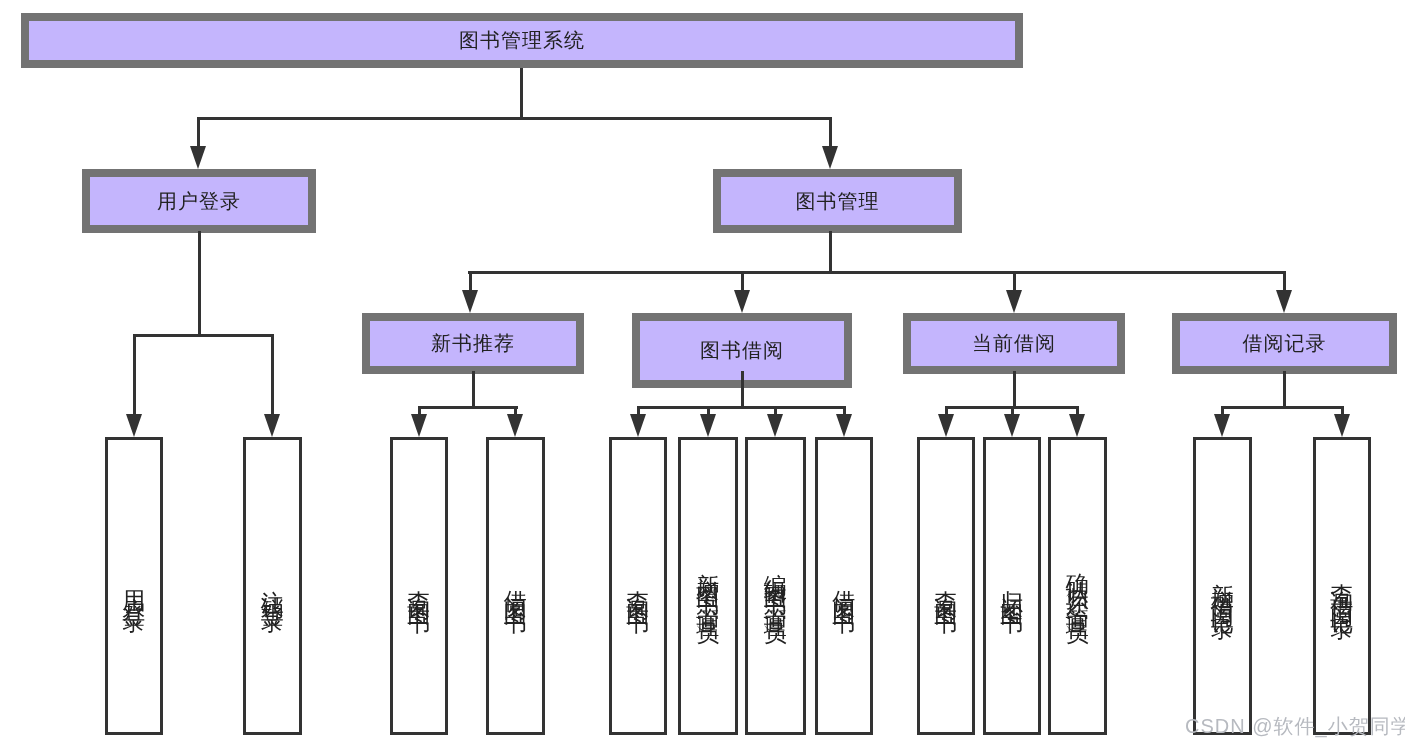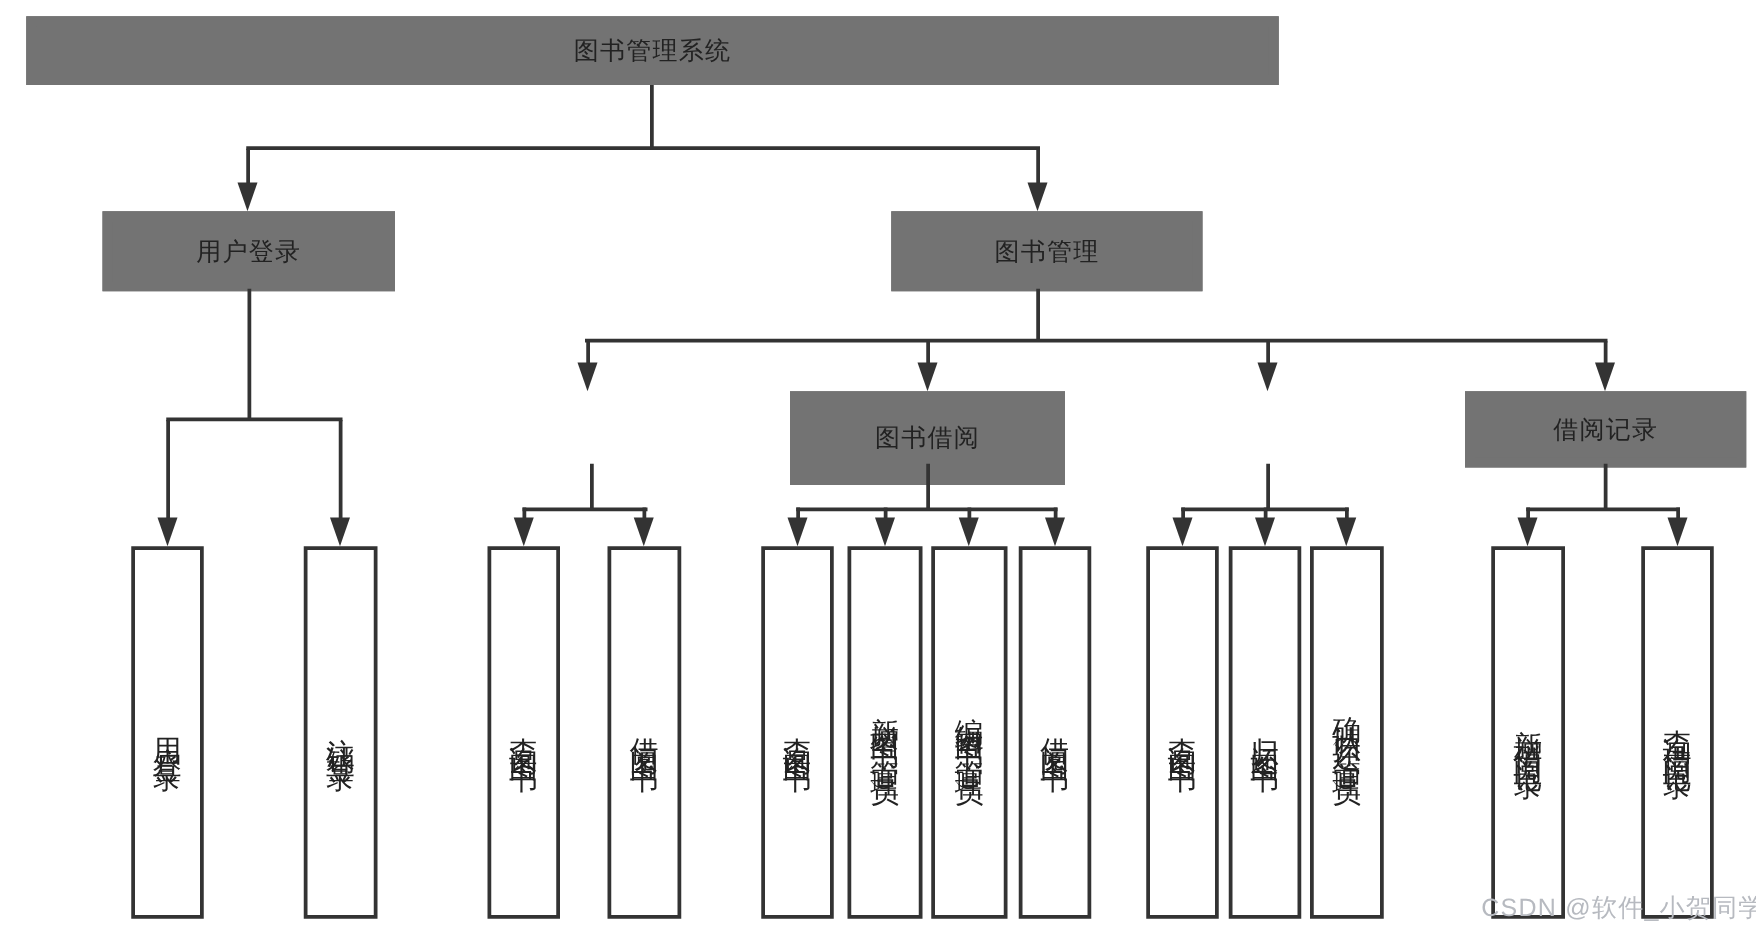--- a/index.html
+++ b/index.html
@@ -7,21 +7,21 @@
     position:relative;width:1405px;height:747px;background:#ffffff;overflow:hidden;
     font-family:"Liberation Sans","DejaVu Sans",sans-serif;
   }
   
   .v{position:absolute;width:3px;background:#333333;}
   .h{position:absolute;height:3px;background:#333333;}
   .arrow{position:absolute;width:0;height:0;
     border-left:8px solid transparent;border-right:8px solid transparent;
     border-top:23px solid #333333;}
   
-  .hbox{position:absolute;box-sizing:border-box;border:8px solid #737373;background:#737373;
+  .hbox{position:absolute;box-sizing:border-box;border:8px solid #737373;background:#c4b5fd;
     display:flex;align-items:center;justify-content:center;
     font-size:20px;color:#222222;letter-spacing:1px;white-space:nowrap;}
   
   .vbox{position:absolute;box-sizing:border-box;border:3px solid #333333;background:#ffffff;
     top:437px;height:298px;display:flex;align-items:center;justify-content:center;}
   .vbox .vtxt{writing-mode:vertical-rl;text-orientation:mixed;
     font-size:23px;letter-spacing:7px;line-height:1.15;color:#222222;white-space:nowrap;}
   .watermark{position:absolute;left:1185px;top:713px;font-size:20px;color:#b7bac0;
     letter-spacing:1px;white-space:nowrap;z-index:5;}
 </style>
@@ -35,25 +35,31 @@
   </div>
 
   <div class="hbox" style="left:82px;top:169px;width:234px;height:64px;">
     <span>用户登录</span>
   </div>
 
   <div class="hbox" style="left:713px;top:169px;width:249px;height:64px;">
     <span>图书管理</span>
   </div>
 
+  <div class="hbox" style="left:362px;top:313px;width:222px;height:61px;">
+    <span>新书推荐</span>
+  </div>
 
   <div class="hbox" style="left:632px;top:313px;width:220px;height:75px;">
     <span>图书借阅</span>
   </div>
 
+  <div class="hbox" style="left:903px;top:313px;width:222px;height:61px;">
+    <span>当前借阅</span>
+  </div>
 
   <div class="hbox" style="left:1172px;top:313px;width:225px;height:61px;">
     <span>借阅记录</span>
   </div>
 
   <div class="vbox" style="left:105px;width:58px;">
     <span class="vtxt">用户登录</span>
   </div>
   <div class="vbox" style="left:243px;width:59px;">
     <span class="vtxt">注销登录</span>

